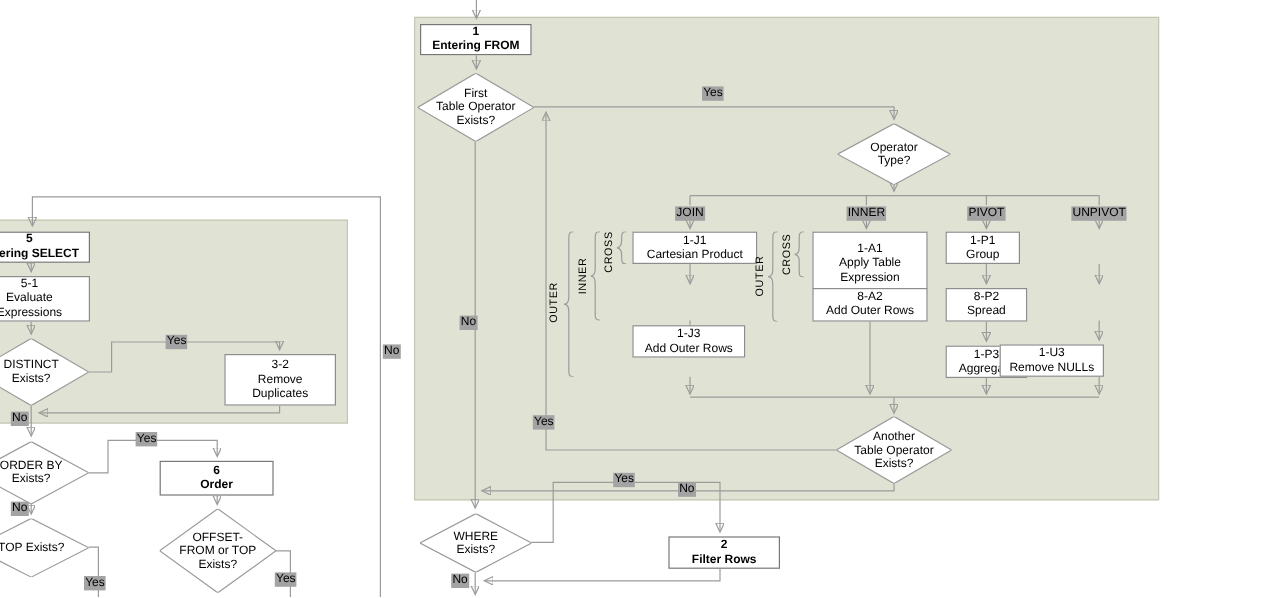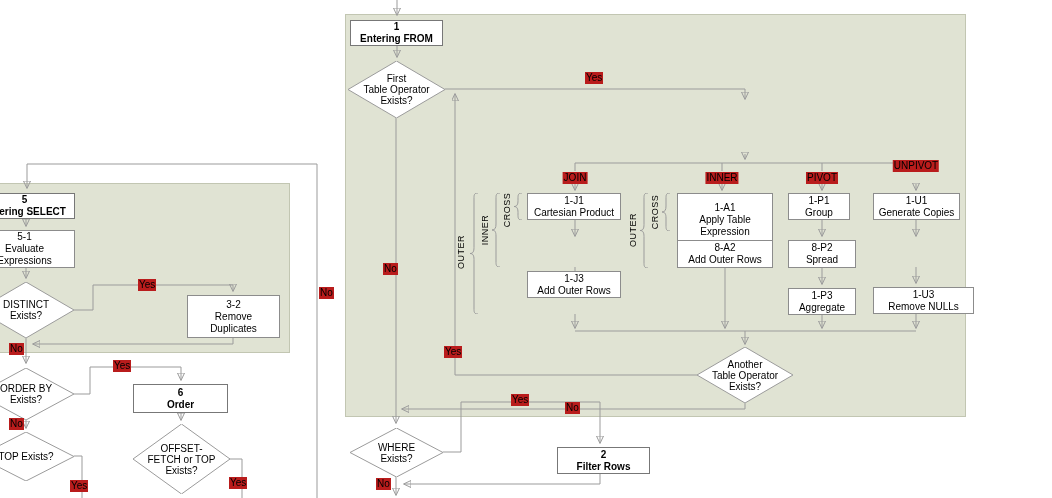--- a/index.html
+++ b/index.html
@@ -10,21 +10,21 @@
   .wires path{stroke:#9b9b9b;stroke-width:1;fill:none;}
   .node{position:absolute;background:#fff;border:1px solid #8c8c8c;box-sizing:border-box;
         display:flex;align-items:center;justify-content:center;text-align:center;
         white-space:pre-line;font-size:10px;line-height:12px;}
   .node.major{font-weight:bold;border-color:#777;}
   .diamond{position:absolute;}
   .diamond svg{position:absolute;left:0;top:0;width:100%;height:100%;}
   .diamond polygon{fill:#fff;stroke:#9b9b9b;stroke-width:1;}
   .dtext{position:absolute;left:0;top:0;right:0;bottom:0;display:flex;align-items:center;
          justify-content:center;text-align:center;white-space:pre-line;font-size:10px;line-height:11px;}
-  .lbl{position:absolute;background:#b91c1c;font-size:10px;line-height:12px;padding:0 1px;}
+  .lbl{position:absolute;background:#a3a3a3;font-size:10px;line-height:12px;padding:0 1px;}
   .lbl.cx{transform:translateX(-50%);}
   .vlabel{position:absolute;width:80px;height:12px;font-size:9px;letter-spacing:.5px;
           text-align:center;transform:rotate(-90deg);transform-origin:center;white-space:nowrap;}
   .brace{position:absolute;}
   .brace path{stroke:#9b9b9b;stroke-width:1;fill:none;}
 </style>
 </head>
 <body>
 
 <div class="canvas">
@@ -119,63 +119,68 @@
       <polygon points="50,0 100,30 50,60 0,30" vector-effect="non-scaling-stroke"></polygon>
       </svg>
     <div class="dtext">TOP Exists?</div>
   </div>
 
   <div class="diamond" style="left:133px;top:424px;width:97px;height:70px">
     <svg viewBox="0 0 100 60" preserveAspectRatio="none">
       <polygon points="50,0 100,30 50,60 0,30" vector-effect="non-scaling-stroke"></polygon>
       </svg>
     <div class="dtext">OFFSET-
-FETCH or TOP
+FROM or TOP
 Exists?</div>
   </div>
 
   <div class="node major" style="left:350px;top:20px;width:93px;height:26px">1
 Entering FROM</div>
 
   <div class="diamond" style="left:348px;top:61px;width:97px;height:57px">
     <svg viewBox="0 0 100 60" preserveAspectRatio="none">
       <polygon points="50,0 100,30 50,60 0,30" vector-effect="non-scaling-stroke"></polygon>
       </svg>
     <div class="dtext">First
 Table Operator
 Exists?</div>
   </div>
 
+  <div class="diamond" style="left:698px;top:103px;width:94px;height:51px">
+    <svg viewBox="0 0 100 60" preserveAspectRatio="none">
+      <polygon points="50,0 100,30 50,60 0,30" vector-effect="non-scaling-stroke"></polygon>
+      </svg>
+    <div class="dtext">Operator
+Type?</div>
+  </div>
 
   <div class="lbl cx" style="left:575px;top:172px">JOIN</div>
   <div class="lbl cx" style="left:722px;top:172px">INNER</div>
   <div class="lbl cx" style="left:822px;top:172px">PIVOT</div>
-  <div class="lbl cx" style="left:916px;top:160px">UNPIVOT</div>
-
-  <div class="node" style="left:527px;top:193px;width:94px;height:27px">1-J1
+  <div class="lbl cx" style="left:916px;top:172px">UNPIVOT</div>
+
+  <div class="node" style="left:527px;top:193px;width:104px;height:27px">1-J1
 Cartesian Product</div>
   <div class="node" style="left:527px;top:271px;width:94px;height:27px">1-J3
 Add Outer Rows</div>
 
   <div class="node" style="left:677px;top:193px;width:96px;height:53px">1-A1
 Apply Table
 Expression</div>
   <div class="node" style="left:677px;top:240px;width:96px;height:28px">8-A2
 Add Outer Rows</div>
 
   <div class="node" style="left:788px;top:193px;width:62px;height:27px">1-P1
 Group</div>
   <div class="node" style="left:788px;top:240px;width:68px;height:28px">8-P2
 Spread</div>
   <div class="node" style="left:788px;top:288px;width:68px;height:27px">1-P3
 Aggregate</div>
 
-  <div class="node" style="left:873px;top:193px;width:87px;height:27px">1-U1
-Generate Copies</div>
-  <div class="node" style="left:873px;top:287px;width:101px;height:27px">1-U3
+  <div class="node" style="left:833px;top:287px;width:87px;height:27px">1-U3
 Remove NULLs</div>
 
   <svg class="brace" style="left:514px;top:193px" width="9" height="27">
     <path d="M8,0 C4,0 4,2 4,6 L4,7.5 C4,11.5 3,13.5 0,13.5 C3,13.5 4,15.5 4,19.5 L4,21 C4,25 4,27 8,27"></path>
     </svg>
   <svg class="brace" style="left:492px;top:193px" width="9" height="74">
     <path d="M8,0 C4,0 4,2 4,6 L4,31 C4,35 3,37 0,37 C3,37 4,39 4,43 L4,68 C4,72 4,74 8,74"></path>
     </svg>
   <svg class="brace" style="left:470px;top:193px" width="9" height="121">
     <path d="M8,0 C4,0 4,2 4,6 L4,54.5 C4,58.5 3,60.5 0,60.5 C3,60.5 4,62.5 4,66.5 L4,115 C4,119 4,121 8,121"></path>

